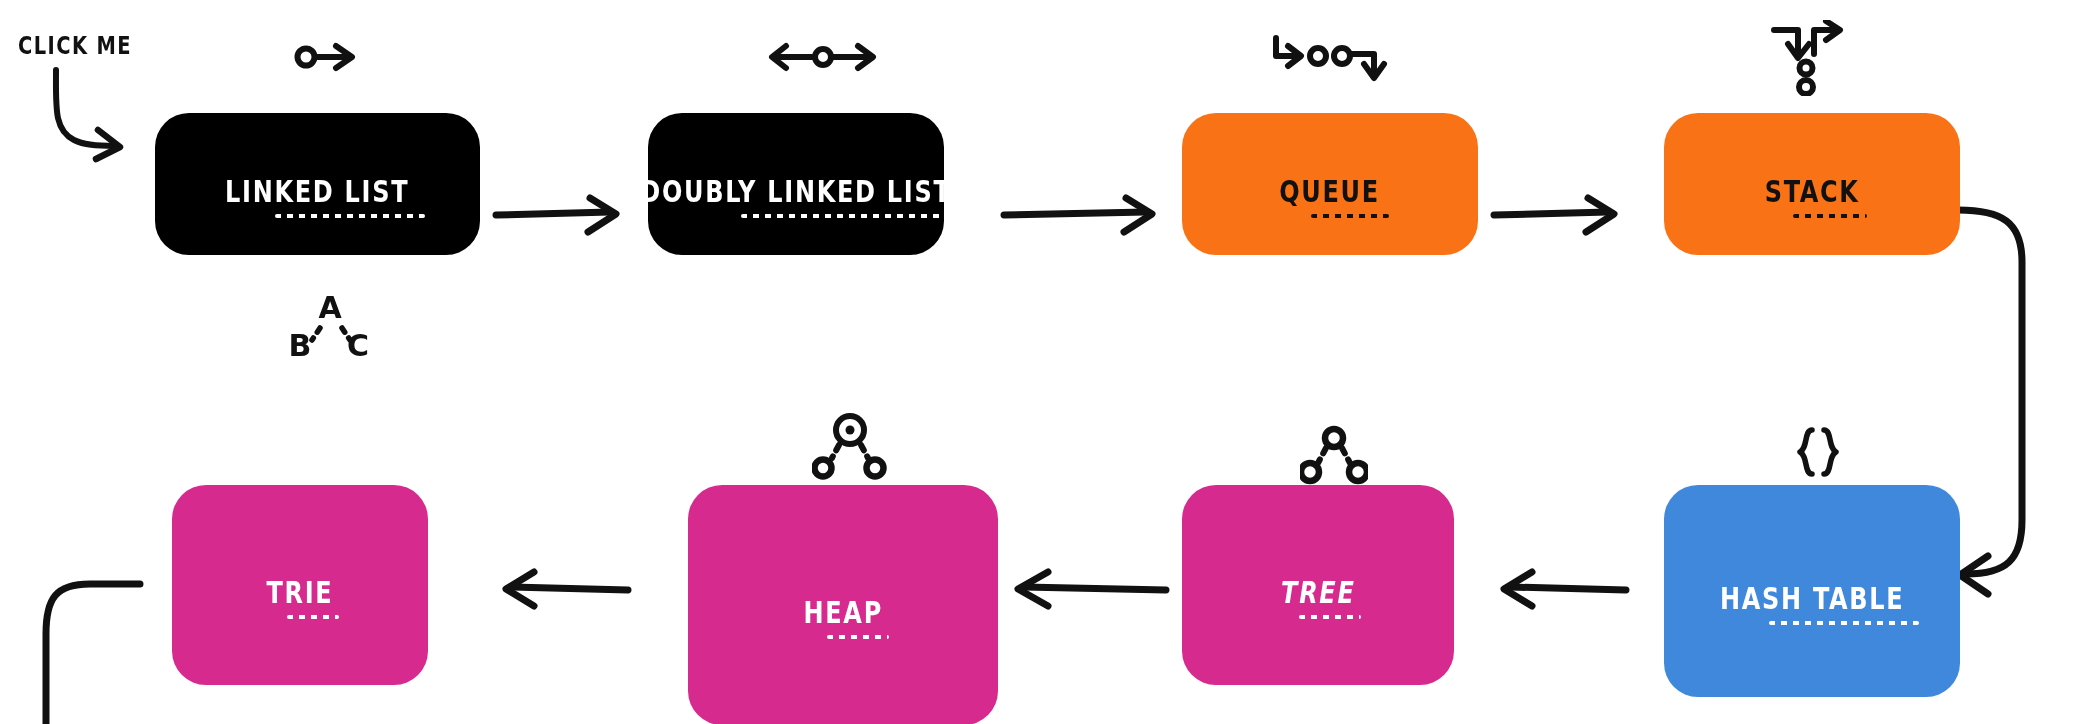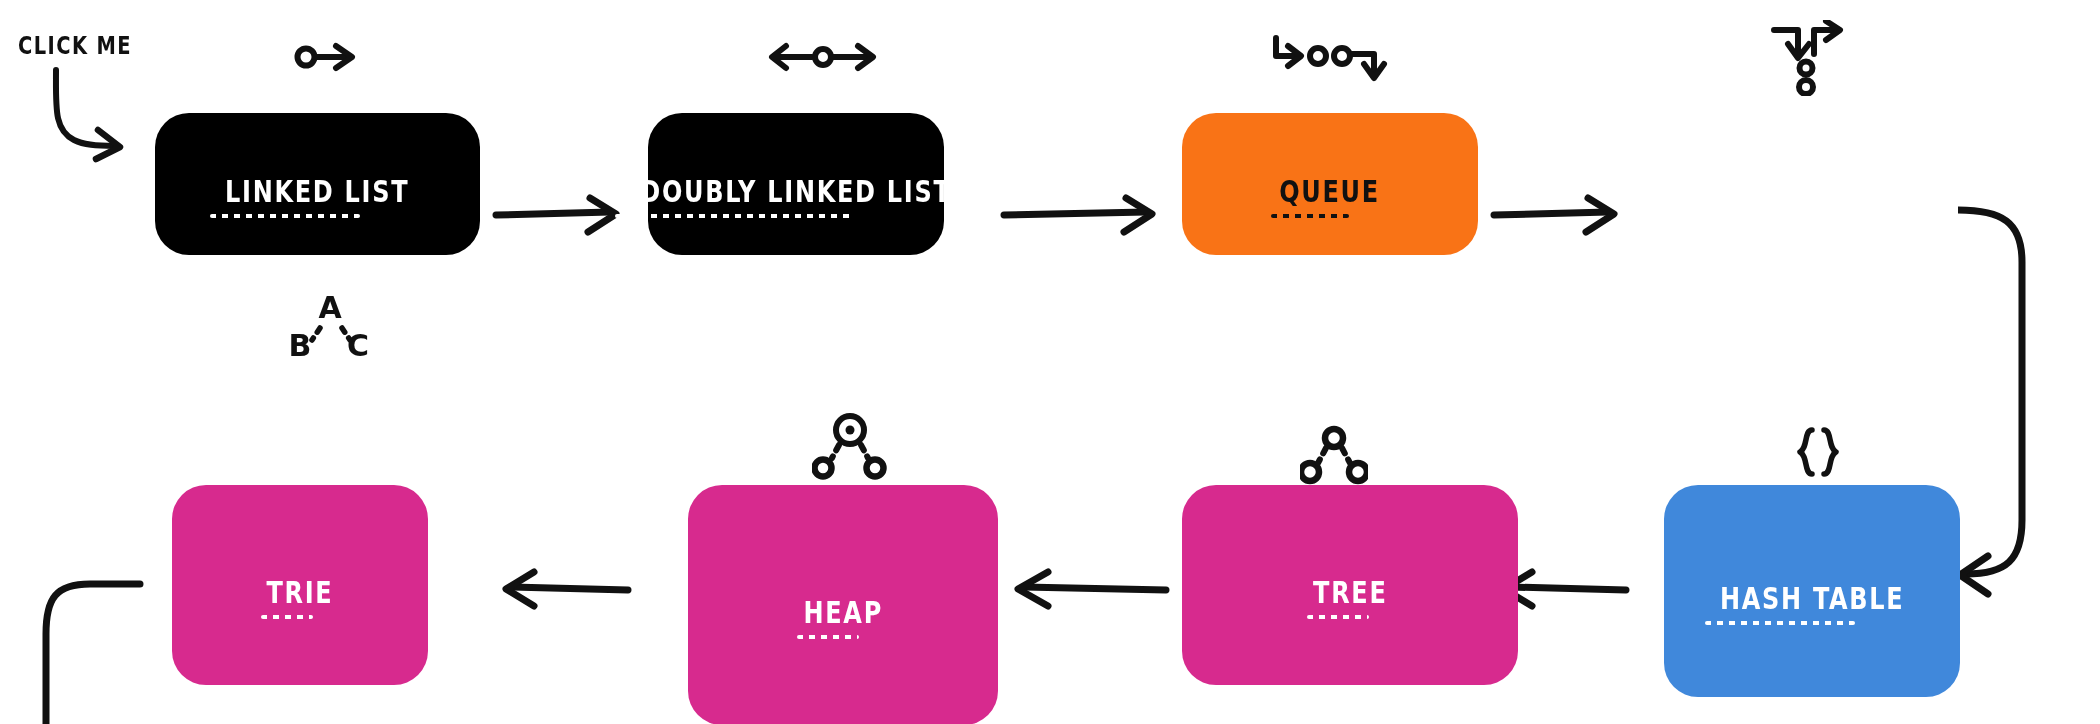--- a/index.html
+++ b/index.html
@@ -22,21 +22,21 @@
     position: absolute;
     border-radius: 34px;
     display: flex;
     align-items: center;
     justify-content: center;
     box-sizing: border-box;
   }
   .node-label-wrap {
     display: flex;
     flex-direction: column;
-    align-items: flex-start;
+    align-items: flex-end;
     margin-top: 26px;
   }
   .node-label {
     font-family: "DejaVu Sans Condensed", "Liberation Sans Narrow", "Liberation Sans", sans-serif;
     font-weight: 700;
     font-size: 31px;
     letter-spacing: 2.0px;
     line-height: 1;
     white-space: nowrap;
     text-transform: uppercase;
@@ -211,29 +211,35 @@
     </div>
   </div>
 
   <div class="node node-yellow" style="left:1182px; top:113px; width:296px; height:142px;">
     <div class="node-label-wrap">
       <div class="node-label">Queue</div>
       <div class="node-underline" style="width:78px; background:repeating-linear-gradient(to right,#111111 0 6px,transparent 6px 12px);"></div>
     </div>
   </div>
 
+  <div class="node node-yellow" style="left:1664px; top:113px; width:296px; height:142px;">
+    <div class="node-label-wrap">
+      <div class="node-label">Stack</div>
+      <div class="node-underline" style="width:74px; background:repeating-linear-gradient(to right,#111111 0 6px,transparent 6px 12px);"></div>
+    </div>
+  </div>
 
   <div class="node node-blue" style="left:1664px; top:485px; width:296px; height:212px;">
     <div class="node-label-wrap">
       <div class="node-label">Hash Table</div>
       <div class="node-underline" style="width:150px; background:repeating-linear-gradient(to right,#ffffff 0 6px,transparent 6px 12px);"></div>
     </div>
   </div>
 
-  <div class="node node-pink" style="left:1182px; top:485px; width:336px; height:200px;">
+  <div class="node node-pink" style="left:1182px; top:485px; width:272px; height:200px;font-style:italic;">
     <div class="node-label-wrap">
       <div class="node-label">Tree</div>
       <div class="node-underline" style="width:62px; background:repeating-linear-gradient(to right,#ffffff 0 6px,transparent 6px 12px);"></div>
     </div>
   </div>
 
   <div class="node node-pink" style="left:688px; top:485px; width:310px; height:240px;">
     <div class="node-label-wrap">
       <div class="node-label">Heap</div>
       <div class="node-underline" style="width:62px; background:repeating-linear-gradient(to right,#ffffff 0 6px,transparent 6px 12px);"></div>

